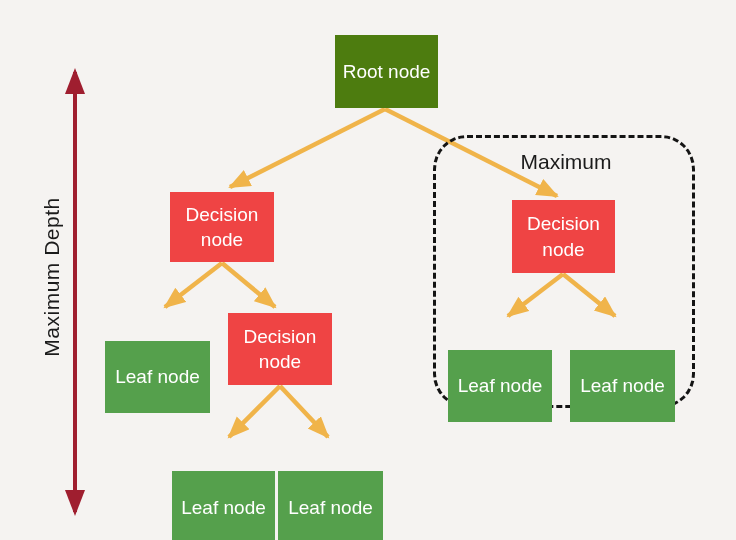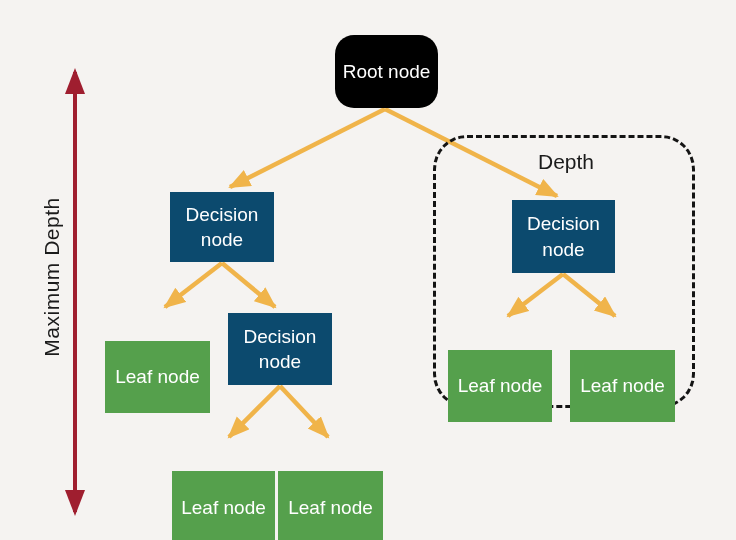--- a/index.html
+++ b/index.html
@@ -19,22 +19,22 @@
   }
   .node{
     position:absolute;
     display:flex;align-items:center;justify-content:center;
     text-align:center;
     color:#ffffff;
     font-size:19px;line-height:1.32;
     box-sizing:border-box;
     padding:4px;
   }
-  .node-root{background:#000000;border-radius:19px;}
-  .node-decision{background:#0c4a6e;}
+  .node-root{background:#4d7c0f;}
+  .node-decision{background:#ef4444;}
   .node-leaf{background:#55a04c;margin-top:28px;}
   .branch-box{
     position:absolute;
     left:433px;top:135px;width:262px;height:273px;
     border:3px dashed #141414;
     border-radius:34px;
     box-sizing:border-box;
   }
   .branch-label{
     position:absolute;
@@ -76,21 +76,21 @@
     <line x1="385" y1="109" x2="557" y2="196" stroke="#f0b44a" stroke-width="4.5" marker-end="url(#ah-orange)"></line>
     <line x1="222" y1="263" x2="165" y2="307" stroke="#f0b44a" stroke-width="4.5" marker-end="url(#ah-orange)"></line>
     <line x1="222" y1="263" x2="275" y2="307" stroke="#f0b44a" stroke-width="4.5" marker-end="url(#ah-orange)"></line>
     <line x1="280" y1="386" x2="229" y2="437" stroke="#f0b44a" stroke-width="4.5" marker-end="url(#ah-orange)"></line>
     <line x1="280" y1="386" x2="328" y2="437" stroke="#f0b44a" stroke-width="4.5" marker-end="url(#ah-orange)"></line>
     <line x1="563" y1="274" x2="508" y2="316" stroke="#f0b44a" stroke-width="4.5" marker-end="url(#ah-orange)"></line>
     <line x1="563" y1="274" x2="615" y2="316" stroke="#f0b44a" stroke-width="4.5" marker-end="url(#ah-orange)"></line>
   </svg>
 
   <div class="branch-box"></div>
-  <div class="branch-label">Depth</div>
+  <div class="branch-label">Maximum</div>
 
   <div class="depth-label">Maximum Depth</div>
 
   <div class="node node-root" style="left:335px;top:35px;width:103px;height:73px;">
     <span>Root node</span>
   </div>
 
   <div class="node node-decision" style="left:170px;top:192px;width:104px;height:70px;">
     <span>Decision node</span>
   </div>

